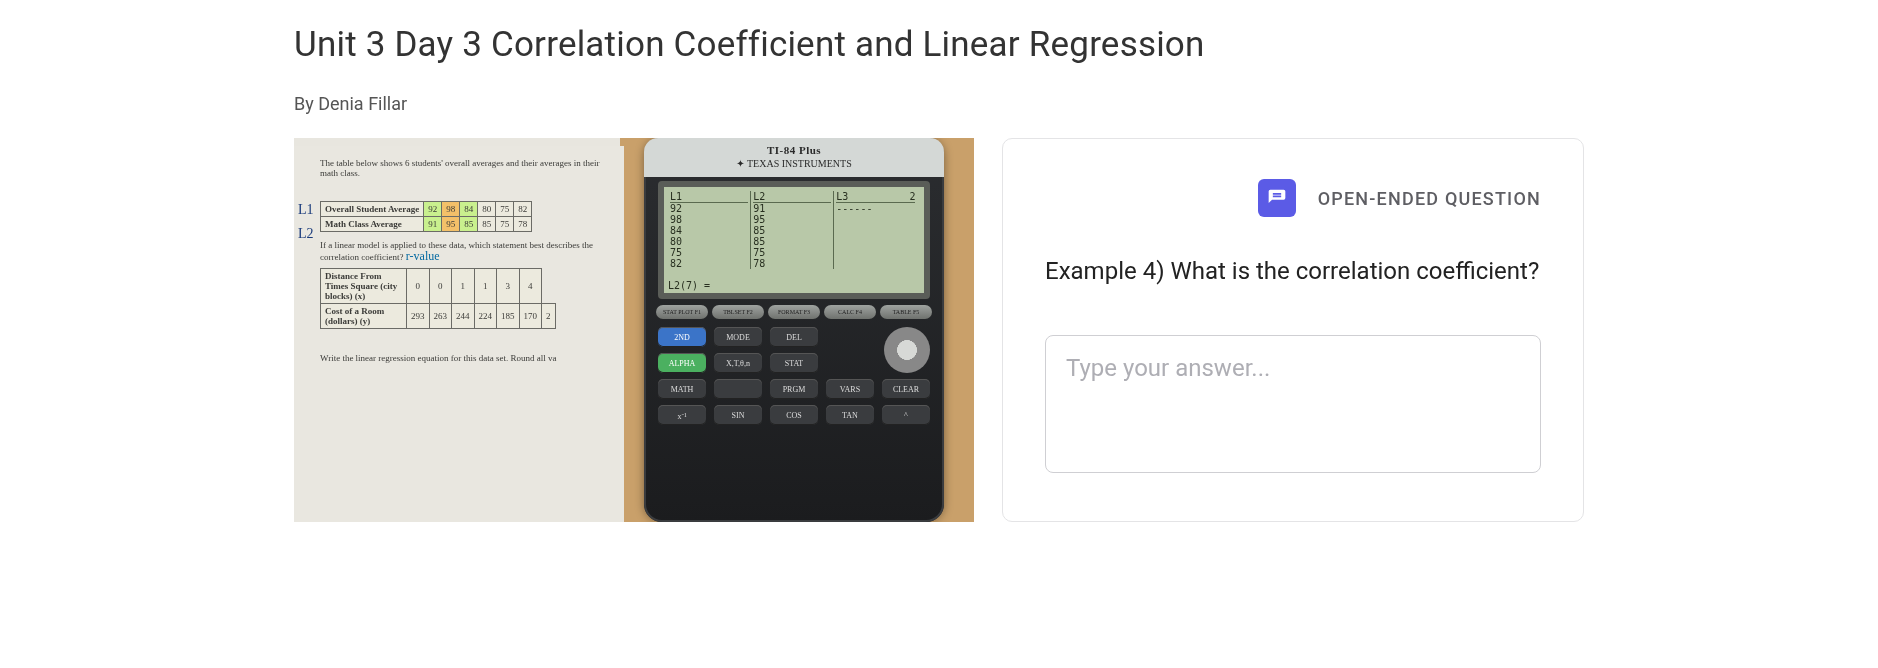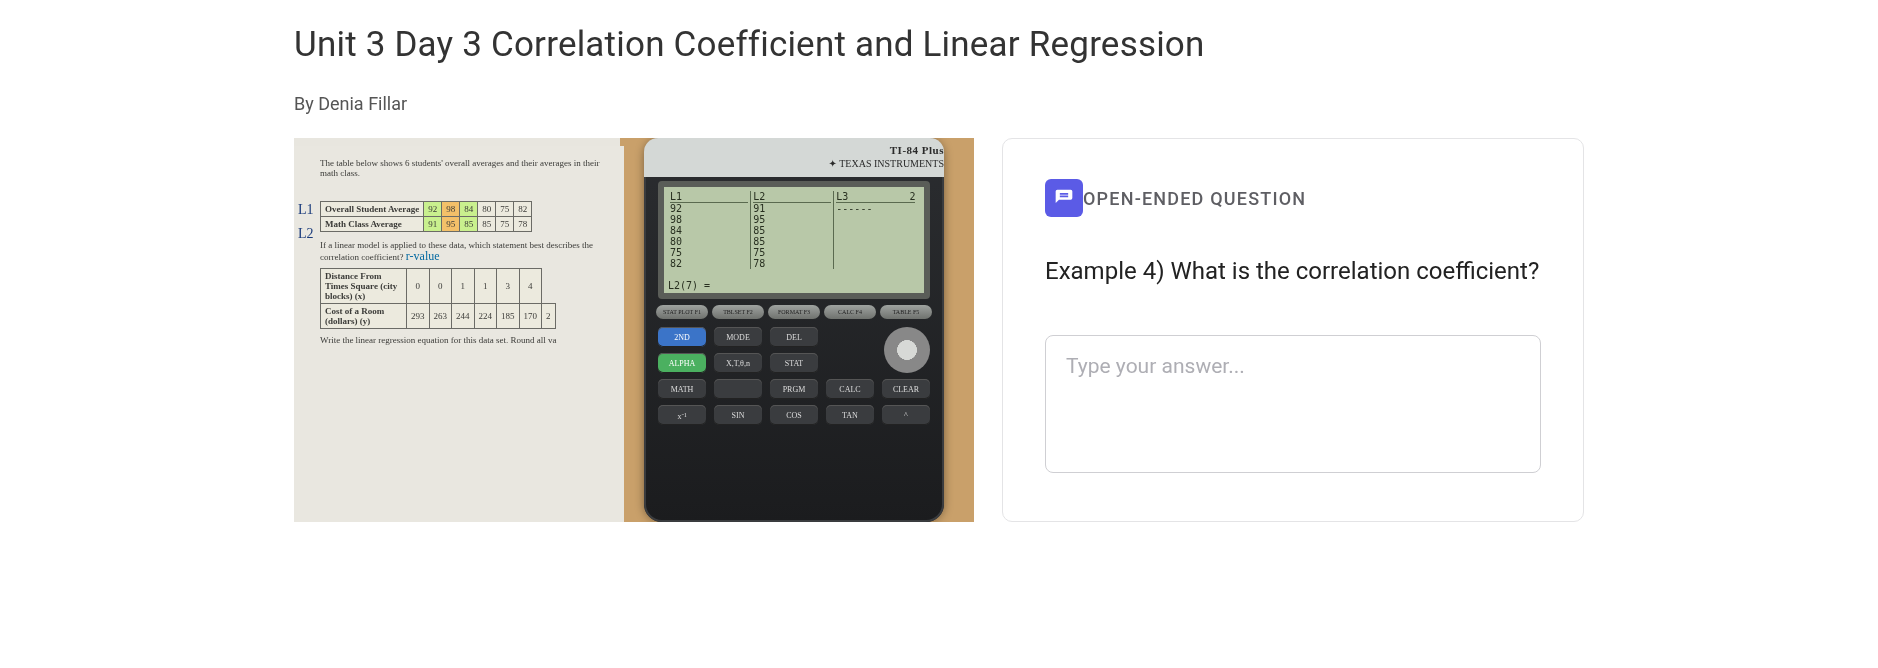--- a/index.html
+++ b/index.html
@@ -69,21 +69,21 @@
   
   .calc {
     position:absolute; right:30px; top:0;
     width:300px; height:100%;
     border-radius:18px;
     background:linear-gradient(#2b2d30,#1b1c1e);
     box-shadow:inset 0 0 0 2px #3a3c3f, 0 0 10px rgba(0,0,0,.4);
   }
   .calc-top {
     background:#d4d8d6; border-radius:14px 14px 0 0;
-    padding:6px 0 8px 0; text-align:right;
+    padding:6px 0 8px 0; text-align:center;
   }
   .calc-model { font-size:11px; font-weight:bold; color:#2a2a2a; letter-spacing:.5px;}
   .calc-brand { font-size:10px; color:#2a2a2a; margin-top:2px; }
   .calc-screen {
     margin:4px 14px 6px 14px; height:118px;
     background:#b8c8a8; border:6px solid #5a5d58; border-radius:4px;
     font-family:monospace; font-size:10px; color:#283020;
     padding:4px; position:relative;
   }
   .calc-cols { display:flex; gap:0; }
@@ -111,36 +111,36 @@
     background:radial-gradient(circle at 50% 50%, #d7d9d6 0 30%, #888 31% 100%);
     margin-left:auto;
   }
   
   .qcard {
     border:1px solid #e4e4e6;
     border-radius:10px;
     padding:40px 42px 44px 42px;
     background:#fff;
   }
-  .qhead { display:flex; align-items:center; margin-bottom:40px;}
+  .qhead { display:flex; align-items:center; gap:22px; margin-bottom:40px;justify-content:flex-end;}
   .qicon {
     width:38px; height:38px; border-radius:6px;
     background:#5b5be6; display:flex; align-items:center; justify-content:center;
   }
   .qicon svg { width:20px; height:20px; fill:#fff;}
   .qlabel {
     font-size:18px; letter-spacing:1.2px; color:#5e5e63; font-weight:500;
   }
   .qtext {
     font-size:24px; color:#222; font-weight:400; margin-bottom:50px;
   }
   .ansbox {
     width:100%; min-height:138px;
     border:1px solid #cfcfd3; border-radius:8px;
-    padding:18px 20px; font-size:21px; color:#9a9aa0;
+    padding:18px 20px; font-size:24px; color:#9a9aa0;
     font-family:inherit; resize:none;
   }
   .ansbox::placeholder { color:#aeaeb4; }
 </style>
 </head>
 <body>
 
 <div class="wrap">
   <h1 class="page-title">Unit 3 Day 3 Correlation Coefficient and Linear Regression</h1>
   <div class="byline">By Denia Fillar</div>
@@ -196,21 +196,21 @@
               <td>293</td>
               <td>263</td>
               <td>244</td>
               <td>224</td>
               <td>185</td>
               <td>170</td>
               <td>2</td>
             </tr>
           </tbody>
             </table>
-          <p style="margin-top:6px">Write the linear regression equation for this data set. Round all va</p>
+          <p style="margin-top:24px">Write the linear regression equation for this data set. Round all va</p>
         </div>
 
         <div class="calc">
           <div class="calc-top">
             <div class="calc-model">TI-84 Plus</div>
             <div class="calc-brand">✦ <span>TEXAS INSTRUMENTS</span></div>
           </div>
           <div class="calc-screen">
             <div class="calc-cols">
               <div class="calc-col">
@@ -254,21 +254,21 @@
             <div class="key">DEL</div>
             <div></div>
             <div class="dpad"></div>
             <div class="key green">ALPHA</div>
             <div class="key">X,T,θ,n</div>
             <div class="key">STAT</div>
             <div></div>
             <div class="key">MATH</div>
             <div class="key"></div>
             <div class="key">PRGM</div>
-            <div class="key">CALC</div>
+            <div class="key">VARS</div>
             <div class="key">CLEAR</div>
             <div class="key">x⁻¹</div>
             <div class="key">SIN</div>
             <div class="key">COS</div>
             <div class="key">TAN</div>
             <div class="key">^</div>
           </div>
         </div>
       </div>
     </div>

